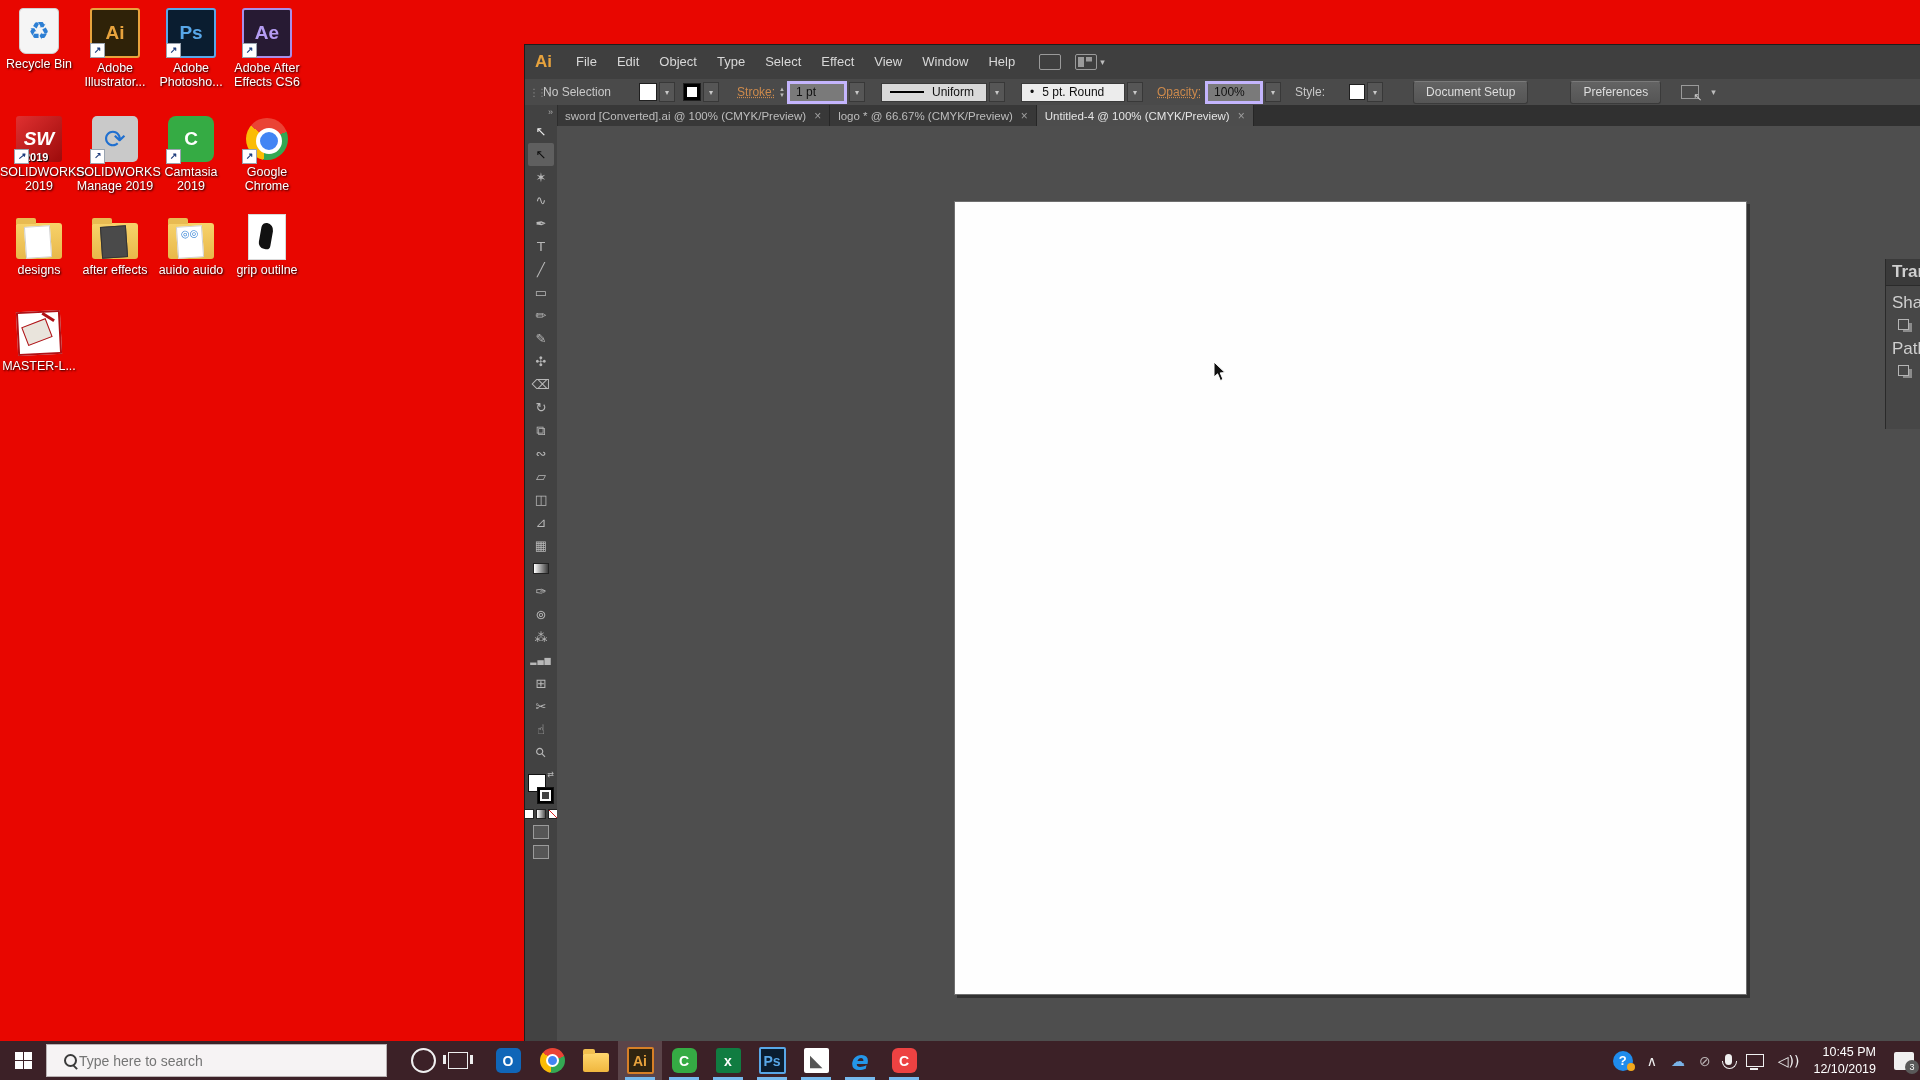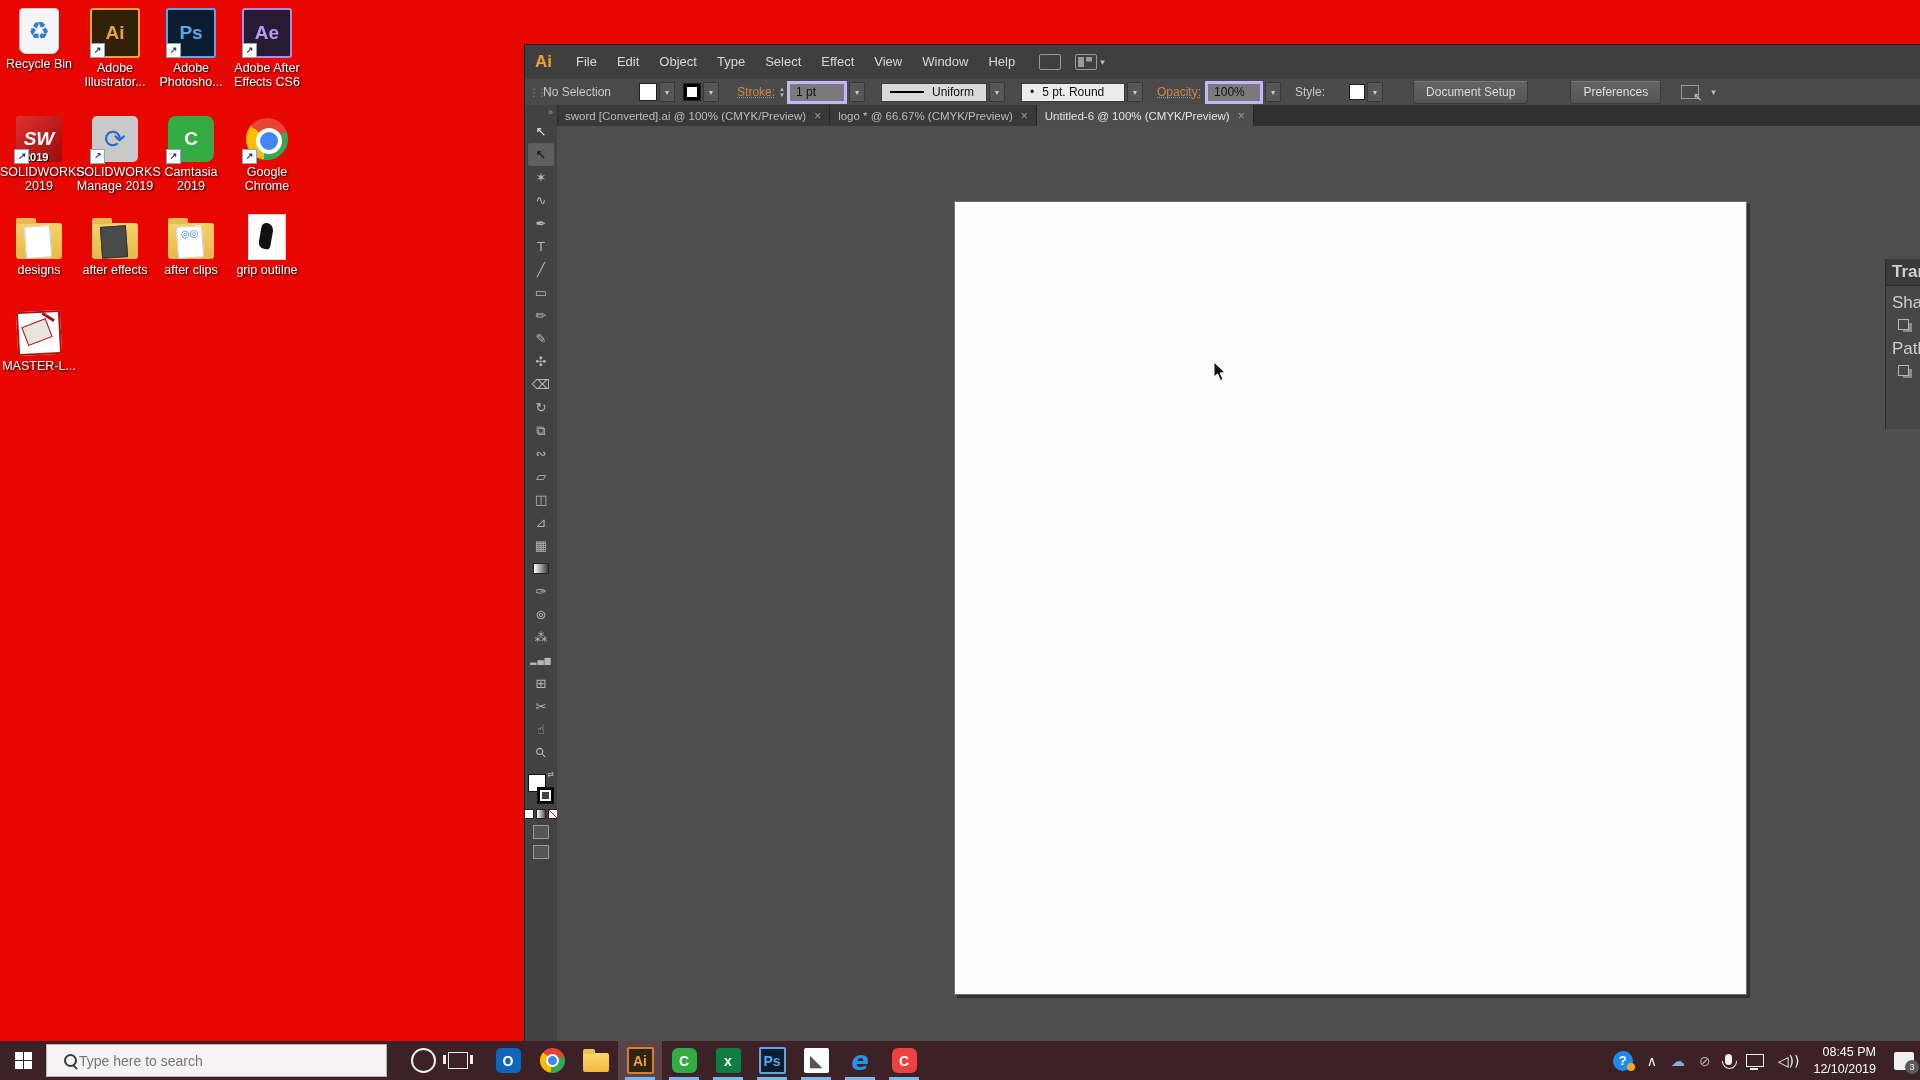--- a/index.html
+++ b/index.html
@@ -220,21 +220,21 @@
   <div class="dlabel">after effects</div>
 </div>
 <div class="dicon" style="left:152px;top:214px">
   <div class="art">
       <div class="folder">
         <div class="slip">
           <span class="media">◎◎</span>
         </div>
       </div>
     </div>
-  <div class="dlabel">after clips</div>
+  <div class="dlabel">auido auido</div>
 </div>
 <div class="dicon" style="left:228px;top:214px">
   <div class="art">
       <div class="page">
         <div class="blob"></div>
       </div>
     </div>
   <div class="dlabel">grip outilne</div>
 </div>
 
@@ -316,21 +316,21 @@
   <div class="tabbar">
     <div class="tab">
       <span>sword [Converted].ai @ 100% (CMYK/Preview)</span>
       <span class="tabclose">×</span>
     </div>
     <div class="tab">
       <span>logo * @ 66.67% (CMYK/Preview)</span>
       <span class="tabclose">×</span>
     </div>
     <div class="tab active">
-      <span>Untitled-6 @ 100% (CMYK/Preview)</span>
+      <span>Untitled-4 @ 100% (CMYK/Preview)</span>
       <span class="tabclose">×</span>
     </div>
   </div>
 
   <div class="toolbar">
     <div class="tb-collapse">»</div>
     <div class="tool" style="color:#eee">
         <span>↖</span>
       </div>
     <div class="tool active">
@@ -495,20 +495,20 @@
 
   <div class="tray">
     <span class="helpdot">?</span>
     <span class="g">∧</span>
     <span class="g cloud">☁</span>
     <span class="g" style="color:#b9b2b3">⊘</span>
     <span class="mic"></span>
     <span class="net"></span>
     <span class="g">◁))</span>
     <div class="clock">
-      <div>08:45 PM</div>
+      <div>10:45 PM</div>
       <div>12/10/2019</div>
     </div>
     <div class="notif">
       <span class="cnt">3</span>
     </div>
   </div>
 </div>
 
 </body></html>

